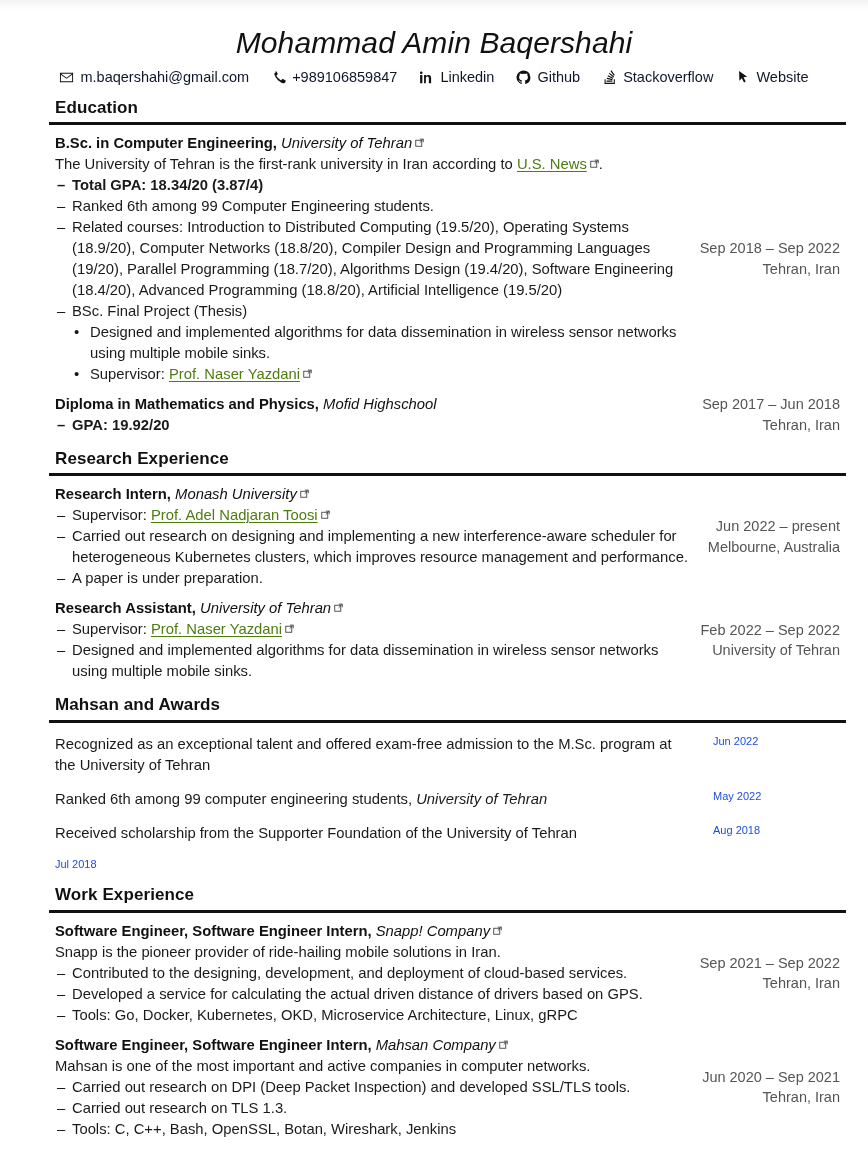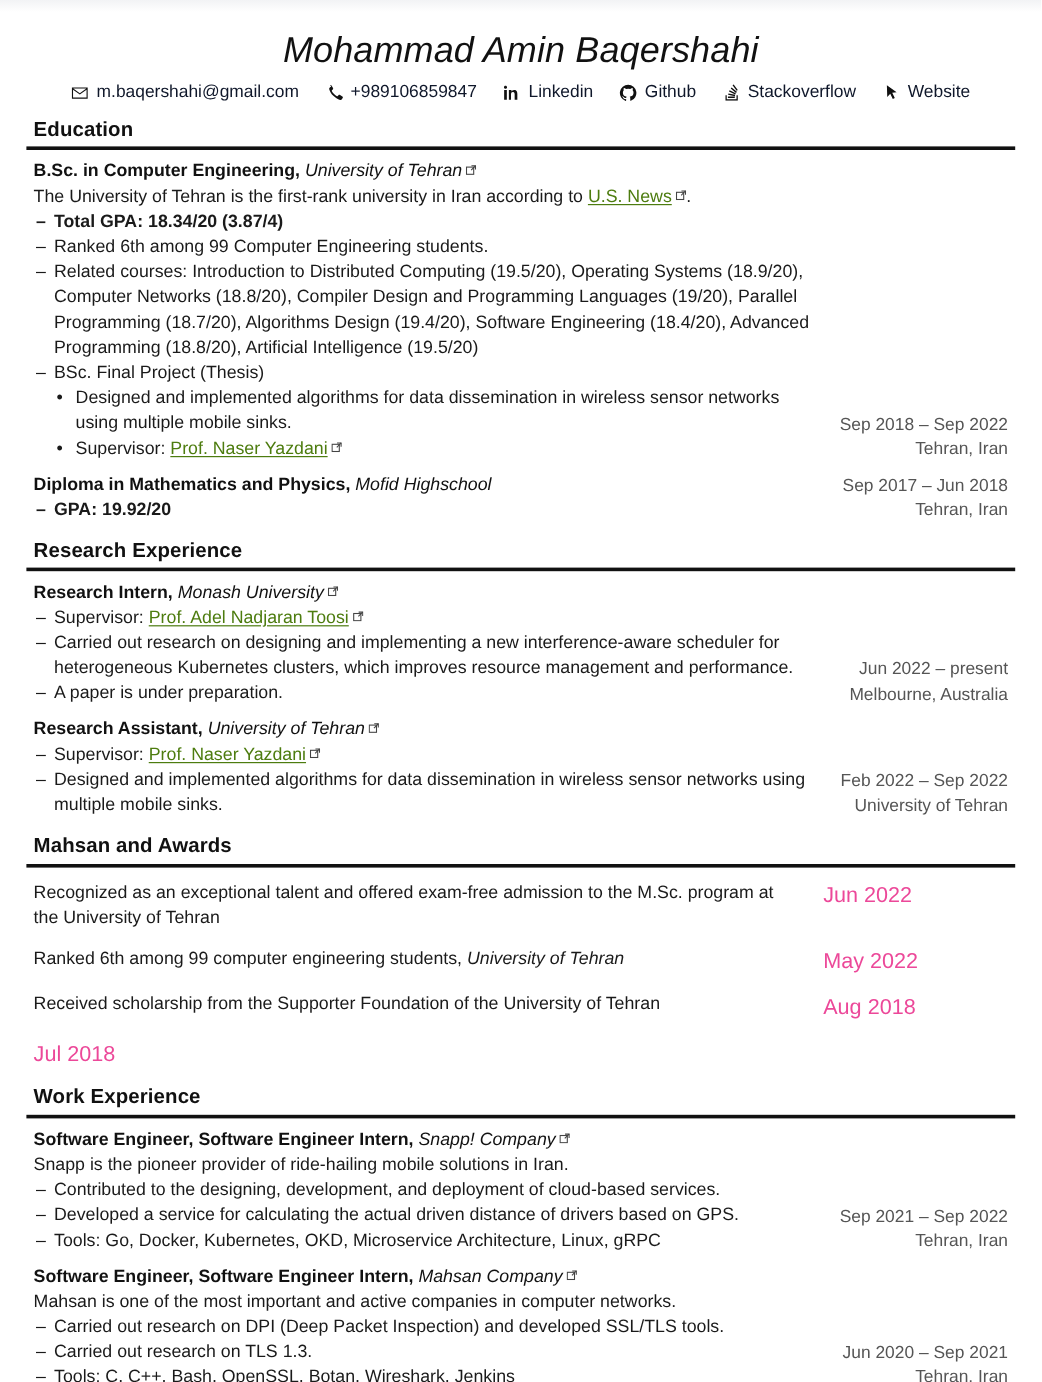--- a/index.html
+++ b/index.html
@@ -62,38 +62,38 @@
     align-items: center;
     justify-content: center;
     width: 15px; height: 15px;
     color: #111;
     flex: none;
   }
   .contact .ic svg { display: block; }
   .contact .txt { line-height: 1; }
 
   
-  .section { margin-top: 13px; }
+  .section { margin-top: 13px; margin-left: 27px; }
   .section-title {
     font-size: 17px;
     font-weight: 700;
     color: #111111;
     letter-spacing: 0.1px;
     padding: 0 0 2px 6px;
     line-height: 1.2;
   }
   .section-rule {
     height: 3px;
     background: #111111;
     margin-top: 2px;
   }
   .section-body { padding: 0 6px; }
 
   
-  .entry { margin-top: 9px; display: flex; align-items: flex-end; }
+  .entry { margin-top: 9px; display: flex; align-items: center; }
   .entry:first-child { margin-top: 8px; }
   .entry-left { flex: 1 1 auto; min-width: 0; padding-right: 14px; }
   .entry-right {
     flex: 0 0 auto;
     text-align: right;
     font-size: 14.5px;
     color: #555555;
     line-height: 1.42;
     white-space: nowrap;
     padding-top: 0px;
@@ -177,22 +177,22 @@
     flex: 1 1 auto;
     font-size: 14.8px;
     line-height: 1.42;
     color: #1a1a1a;
     padding-right: 18px;
     max-width: 640px;
   }
   .honor-text i { font-style: italic; }
   .honor-date {
     flex: 0 0 auto;
-    font-size: 18px;
-    color: #ec4899;
+    font-size: 11px;
+    color: #1d4ed8;
     line-height: 1.42;
     white-space: nowrap;
     text-align: right;
   }
 </style>
 </head>
 <body>
 
 <div class="page">
   <div class="topband"></div>

